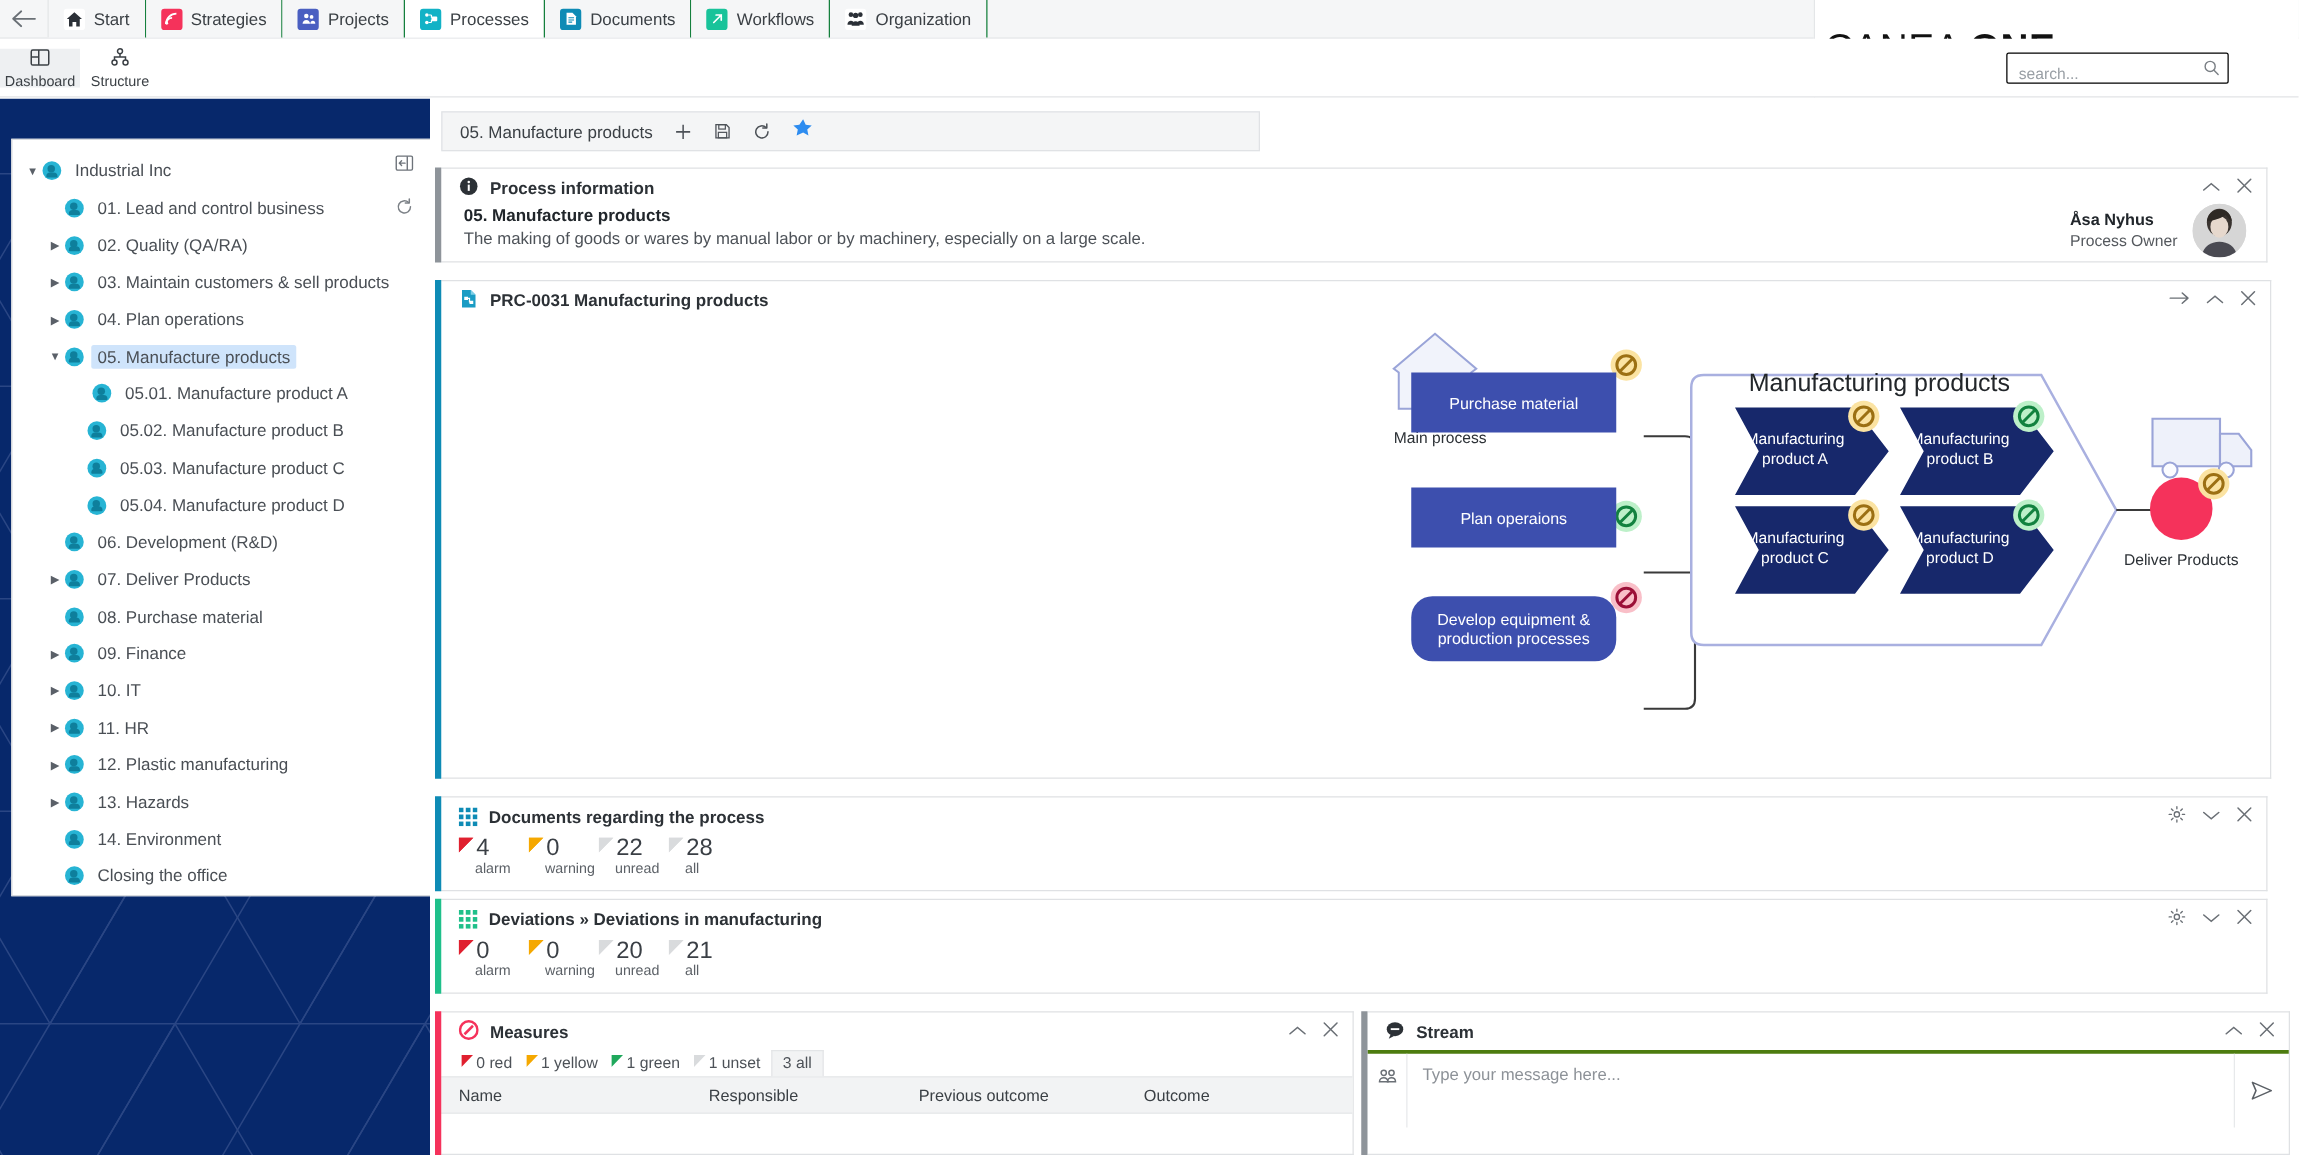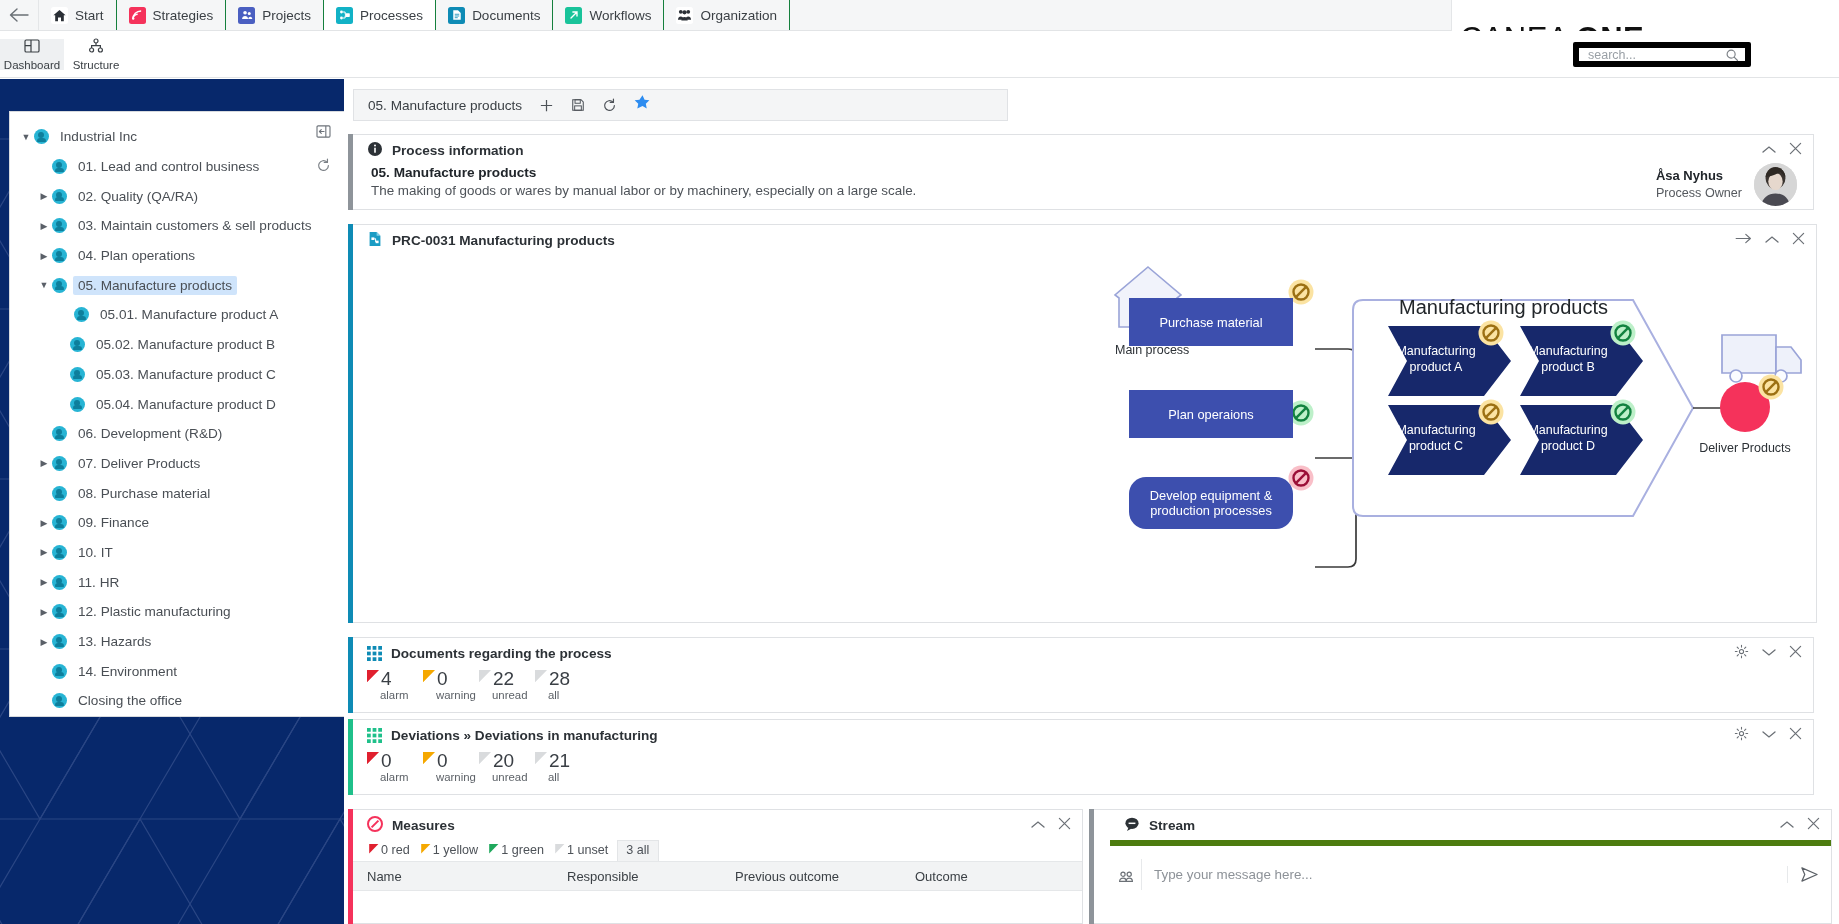--- a/index.html
+++ b/index.html
@@ -61,23 +61,23 @@
     background: #ffffff; border-bottom: 1px solid #e2e4e6;
     display: flex; align-items: center;
   }
   .subbar-item {
     width: 64px; height: 31px; display: flex; flex-direction: column;
     align-items: center; justify-content: center; gap: 2px;
     font-size: 11.5px; color: #3b4045; cursor: pointer;
   }
   .subbar-item.active { background: #eef0f2; }
   .search-wrap {
-    margin-left: auto; margin-right: 88px;
-    width: 178px; height: 25px; border: 6px solid #000000; border-radius: 2px;
-    display: flex; align-items: flex-start; padding: 0 6px 0 9px; background: #fff;
+    margin-left: auto; margin-right: 56px;
+    width: 178px; height: 25px; border: 1px solid #000000; border-radius: 2px;
+    display: flex; align-items: flex-end; padding: 0 6px 0 9px; background: #fff;
   }
   .search-wrap input {
     border: 0; outline: 0; width: 100%; font-size: 12.5px;
     color: #3b4045; font-family: "Liberation Sans", sans-serif; background: transparent;
   }
   .search-wrap input::placeholder { color: #9aa0a6; }
 
   
   .left-bg {
     position: absolute; top: 79px; left: 0; width: 344px; height: 845px;
@@ -173,21 +173,21 @@
   }
   .mtab.active { background:#f2f3f4; border-top:1px solid #e3e5e7; border-left:1px solid #e3e5e7; border-right:1px solid #e3e5e7; }
   .mt-head {
     display:flex; height: 30px; align-items:center; background:#f2f3f4;
     border-top:1px solid #e5e7e9; border-bottom:1px solid #e5e7e9;
     font-size: 13px; color:#3b4045; padding-left:14px;
   }
   .mt-head > div { flex: none; }
 
   
-  .stream-body { display:flex; height: 62px; border-top: 6px solid #4d7c0f; align-items: center; }
+  .stream-body { display:flex; height: 62px; border-top: 3px solid #4d7c0f; }
   .stream-rail { width: 32px; border-right: 1px solid #e7e9eb; display:flex; flex-direction:column; align-items:center; padding-top:11px; color:#6b7076; }
   .stream-input { flex:1; padding: 9px 12px; font-size: 13.4px; color:#8d9298; }
   .stream-send { width: 44px; display:flex; align-items:center; justify-content:center; color:#5b6066; border-left:1px solid #e7e9eb; }
 
   
   .diagram { position: relative; width: 100%; height: 355px; }
 </style>
 </head>
 <body>
 
@@ -910,21 +910,21 @@
         </div>
       <div class="mt-head">
         <div style="width:200px;">Name</div>
         <div style="width:168px;">Responsible</div>
         <div style="width:180px;">Previous outcome</div>
         <div style="width:160px;">Outcome</div>
       </div>
       <div style="height:14px;"></div>
     </div>
 
-    <div class="panel" style="--accent:#8e949a; top:730px; left:750px; width:738px; height:115px;padding-left:16px;">
+    <div class="panel" style="--accent:#8e949a; top:730px; left:750px; width:738px; height:115px;">
       <div class="panel-head">
         <span>
           <svg width="16" height="16" viewBox="0 0 16 16">
               <ellipse cx="8" cy="7.3" rx="6.6" ry="5.6" fill="#2c3136"></ellipse>
               <path d="M4.5 11.6 L3 15 L7.6 12.6z" fill="#2c3136"></path>
               <path d="M4.6 7.3h6.8" stroke="#fff" stroke-width="1.5"></path>
             </svg>
         </span>
         <span>Stream</span>
         <span class="panel-tools">

